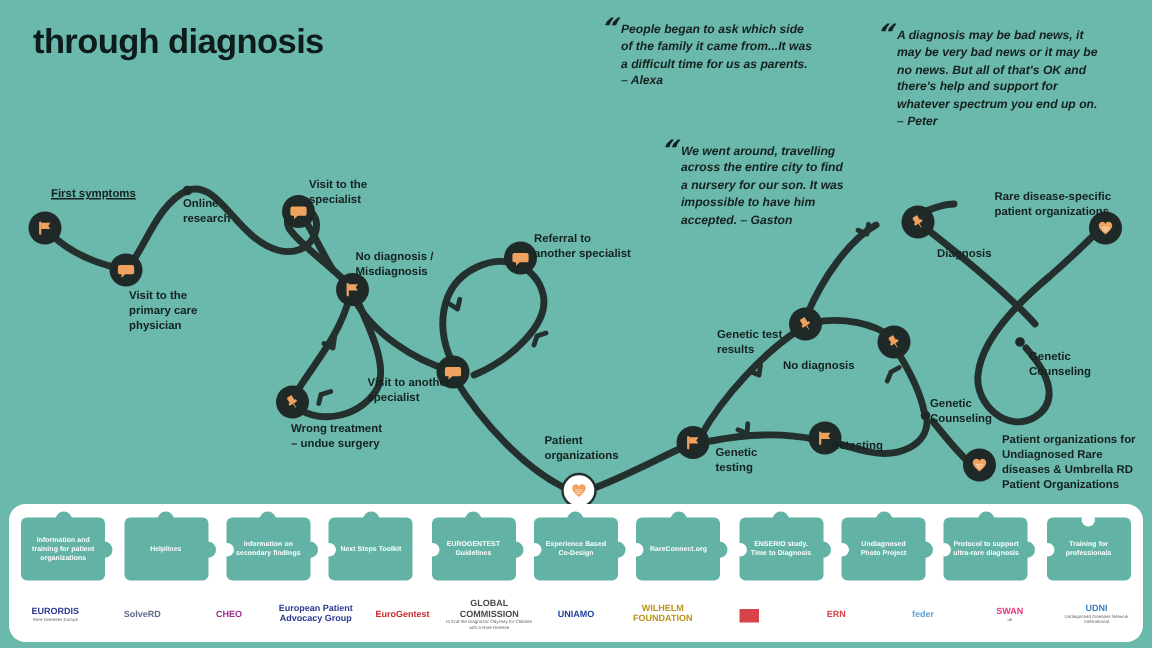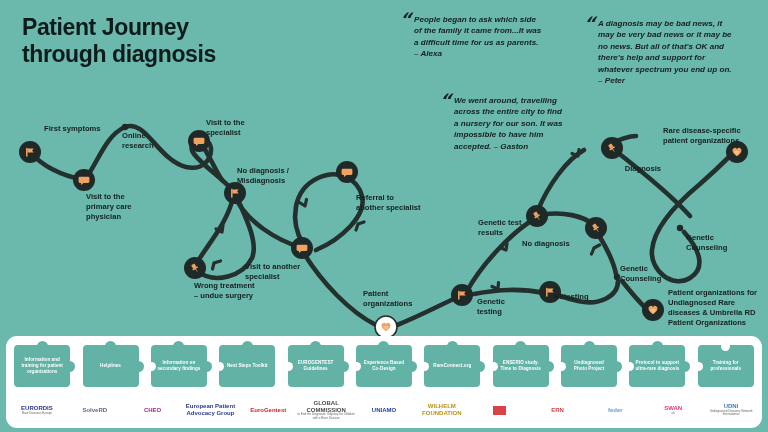--- a/index.html
+++ b/index.html
@@ -69,21 +69,20 @@
         height:36px;position:relative;}
   .lg-txt{font-size:6px;font-weight:bold;text-align:center;line-height:1.1;}
   .tiny{font-size:3px;font-weight:normal;line-height:1.15;letter-spacing:0;}
 </style>
 </head>
 <body>
 
 <div id="stage">
 
   <div id="title">
-    <div>Patient Journey</div>
     <div>through diagnosis</div>
   </div>
 
   <div class="quote" id="q2">
     <span class="qm">“</span>
     <span>People began to ask which side of the family it came from...It was a difficult time for us as parents. – Alexa</span>
   </div>
   <div class="quote" id="q4">
     <span class="qm">“</span>
     <span>A diagnosis may be bad news, it may be very bad news or it may be no news. But all of that's OK and there's help and support for whatever spectrum you end up on. – Peter</span>
@@ -234,28 +233,28 @@
           <circle r="3.2" fill="#1f2a28"></circle>
         </g>
         <g transform="translate(737,152)">
           <circle r="11" fill="#1f2a28"></circle>
           <use href="#g-hands"></use>
         </g>
       </g>
   </svg>
 
   <div id="label-layer">
-      <div class="nlabel" style="left: 44px; top: 124px; width: 60px;">First symptoms</div>
+      <div class="nlabel" style="left: 34px; top: 124px; width: 60px; text-decoration: underline;">First symptoms</div>
       <div class="nlabel" style="left: 86px; top: 192px; width: 62px;">Visit to the primary care physician</div>
       <div class="nlabel" style="left: 122px; top: 131px; width: 56px;">Online research</div>
       <div class="nlabel" style="left: 206px; top: 118px; width: 60px;">Visit to the specialist</div>
       <div class="nlabel" style="left: 237px; top: 166px; width: 62px;">No diagnosis / Misdiagnosis</div>
       <div class="nlabel" style="left: 194px; top: 281px; width: 62px;">Wrong treatment – undue surgery</div>
-      <div class="nlabel" style="left: 245px; top: 262px; width: 70px;">Visit to another specialist</div>
-      <div class="nlabel" style="left: 356px; top: 154px; width: 66px; margin-top: 39px;">Referral to another specialist</div>
+      <div class="nlabel" style="left: 245px; top: 250px; width: 70px;">Visit to another specialist</div>
+      <div class="nlabel" style="left: 356px; top: 154px; width: 66px;">Referral to another specialist</div>
       <div class="nlabel" style="left: 363px; top: 289px; width: 62px;">Patient organizations</div>
       <div class="nlabel" style="left: 477px; top: 297px; width: 46px;">Genetic testing</div>
       <div class="nlabel" style="left: 478px; top: 218px; width: 50px;">Genetic test results</div>
       <div class="nlabel" style="left: 522px; top: 239px; width: 52px;">No diagnosis</div>
       <div class="nlabel" style="left: 554px; top: 292px; width: 42px;">Retesting</div>
       <div class="nlabel" style="left: 620px; top: 264px; width: 48px;">Genetic Counseling</div>
       <div class="nlabel" style="left: 668px; top: 288px; width: 98px;">Patient organizations for Undiagnosed Rare diseases &amp; Umbrella RD Patient Organizations</div>
       <div class="nlabel" style="left: 617px; top: 164px; width: 44px; text-align: right;">Diagnosis</div>
       <div class="nlabel" style="left: 686px; top: 233px; width: 46px;">Genetic Counseling</div>
       <div class="nlabel" style="left: 663px; top: 126px; width: 100px;">Rare disease-specific patient organizations</div>

